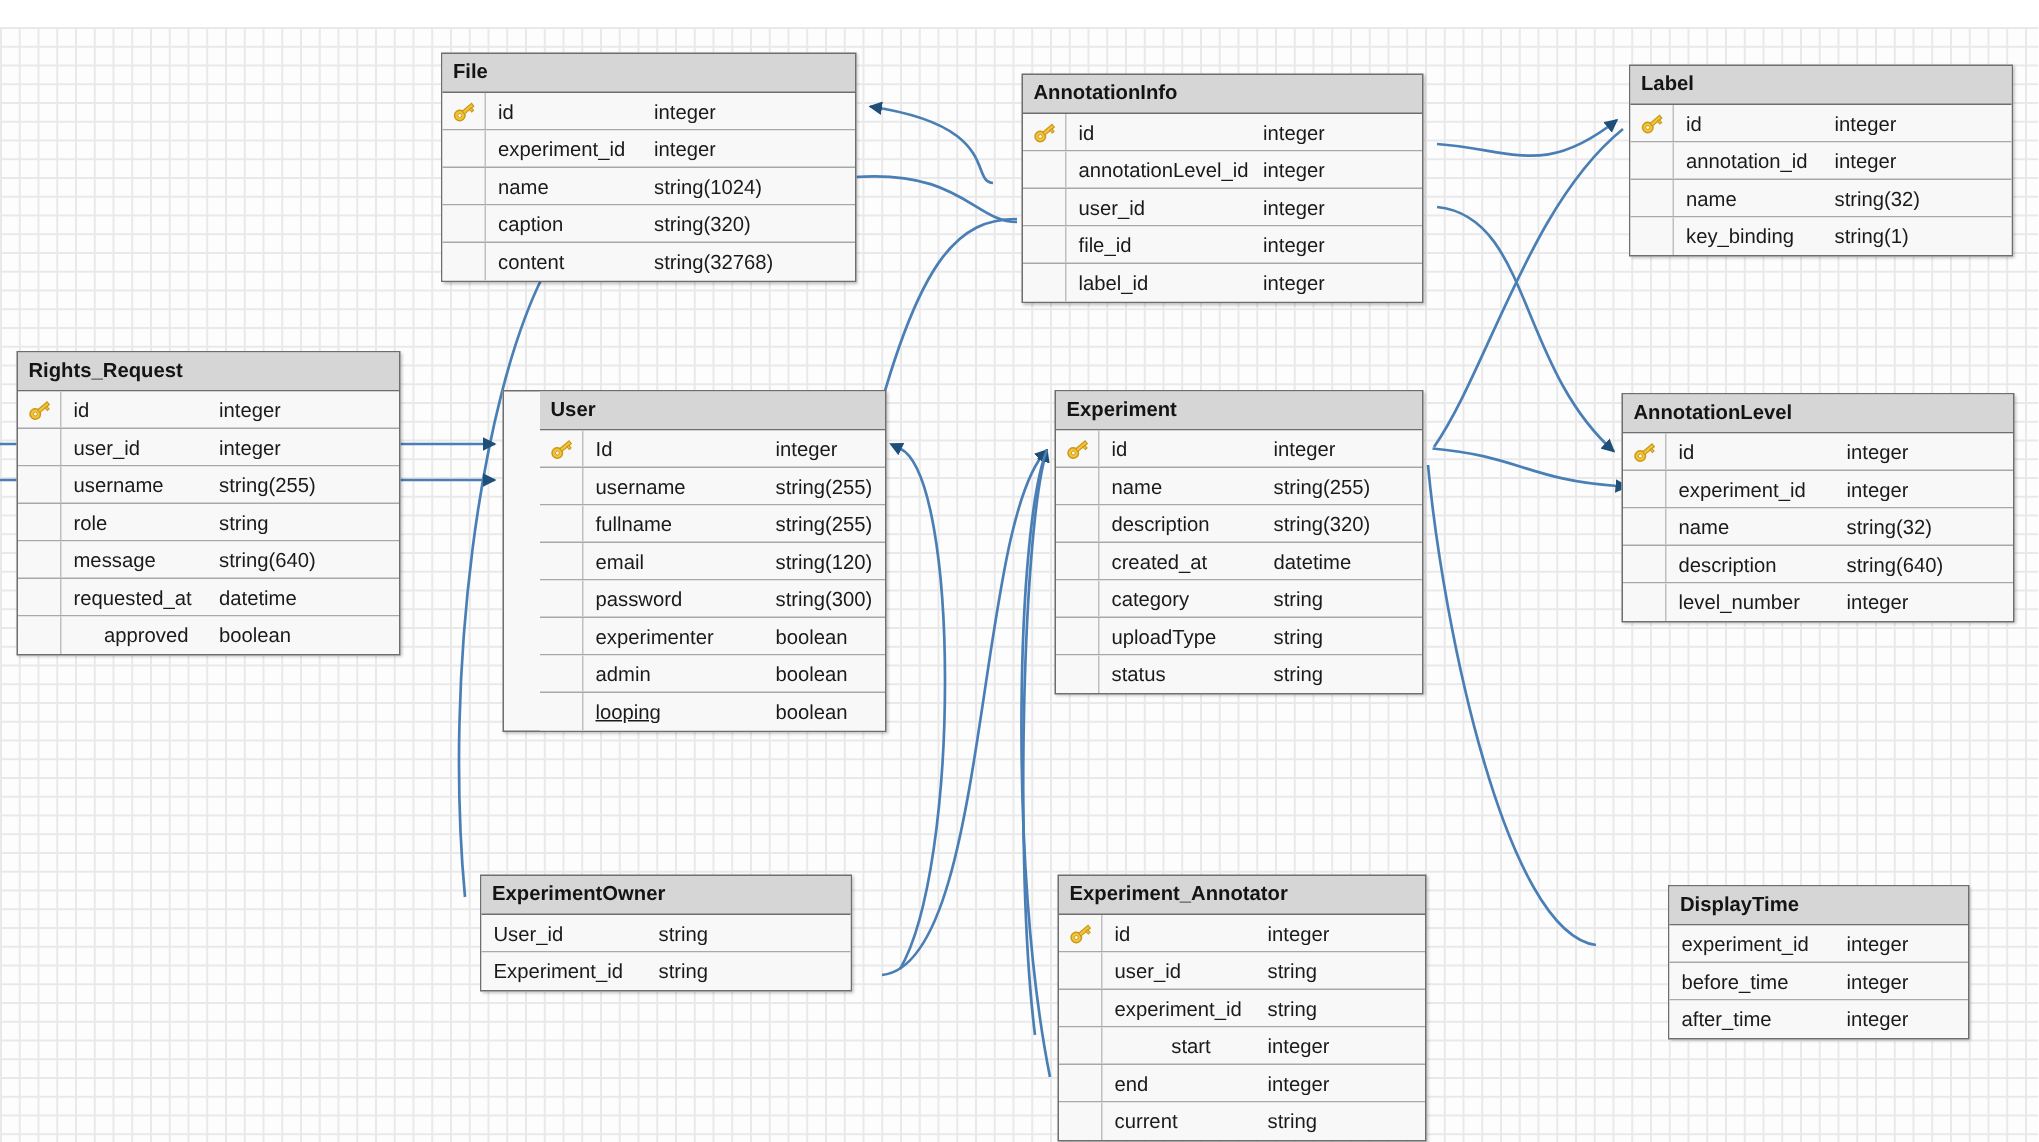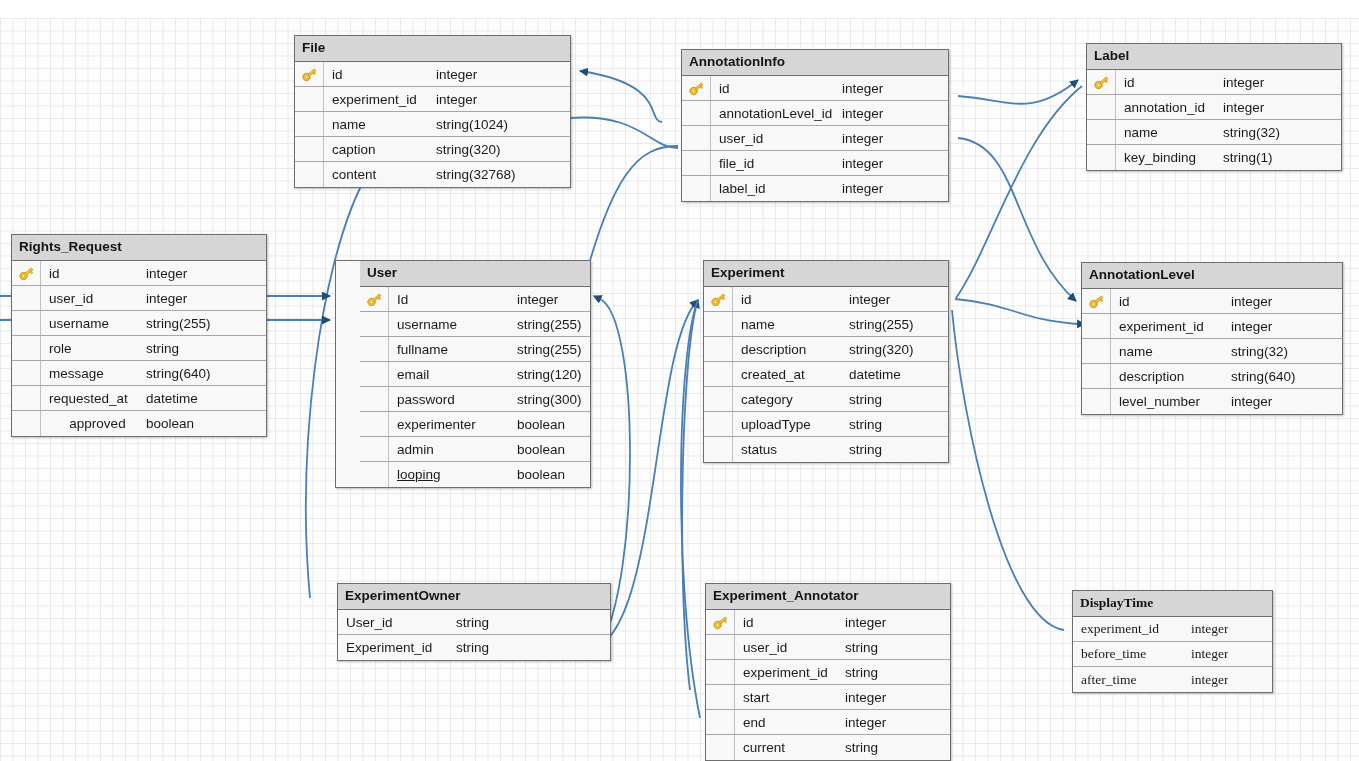--- a/index.html
+++ b/index.html
@@ -430,21 +430,21 @@
           <div class="attr-key"></div>
           <div class="attr-name" style="width: 120px; min-width: 120px;">description</div>
           <div class="attr-type">string(640)</div>
         </div>
         <div class="attr-row">
           <div class="attr-key"></div>
           <div class="attr-name" style="width: 120px; min-width: 120px;">level_number</div>
           <div class="attr-type">integer</div>
         </div>
       </div>
-      <div class="entity" style="left: 337px; top: 565px; width: 274px;">
+      <div class="entity" style="left: 320px; top: 565px; width: 248px;">
         <div class="entity-header">ExperimentOwner</div>
         <div class="attr-row">
           <div class="attr-key nokey"></div>
           <div class="attr-name" style="width: 118px; min-width: 118px;">User_id</div>
           <div class="attr-type">string</div>
         </div>
         <div class="attr-row">
           <div class="attr-key nokey"></div>
           <div class="attr-name" style="width: 118px; min-width: 118px;">Experiment_id</div>
           <div class="attr-type">string</div>
@@ -471,35 +471,35 @@
           <div class="attr-name" style="width: 110px; min-width: 110px;">user_id</div>
           <div class="attr-type">string</div>
         </div>
         <div class="attr-row">
           <div class="attr-key"></div>
           <div class="attr-name" style="width: 110px; min-width: 110px;">experiment_id</div>
           <div class="attr-type">string</div>
         </div>
         <div class="attr-row">
           <div class="attr-key"></div>
-          <div class="attr-name" style="width: 110px; min-width: 110px;">start</div>
+          <div class="attr-name" style="width: 110px; min-width: 110px; text-align: center;">start</div>
           <div class="attr-type">integer</div>
         </div>
         <div class="attr-row">
           <div class="attr-key"></div>
           <div class="attr-name" style="width: 110px; min-width: 110px;">end</div>
           <div class="attr-type">integer</div>
         </div>
         <div class="attr-row">
           <div class="attr-key"></div>
           <div class="attr-name" style="width: 110px; min-width: 110px;">current</div>
           <div class="attr-type">string</div>
         </div>
       </div>
-      <div class="entity" style="left: 1072px; top: 572px; width: 201px; font-family: Liberation Serif, serif;">
+      <div class="entity" style="left: 1112px; top: 572px; width: 201px;">
         <div class="entity-header">DisplayTime</div>
         <div class="attr-row">
           <div class="attr-key nokey"></div>
           <div class="attr-name" style="width: 118px; min-width: 118px;">experiment_id</div>
           <div class="attr-type">integer</div>
         </div>
         <div class="attr-row">
           <div class="attr-key nokey"></div>
           <div class="attr-name" style="width: 118px; min-width: 118px;">before_time</div>
           <div class="attr-type">integer</div>

